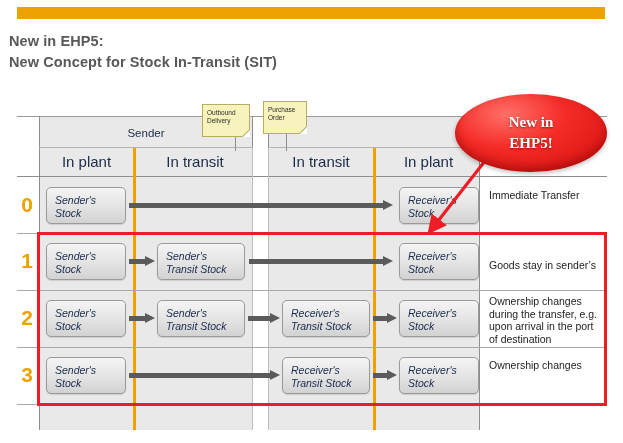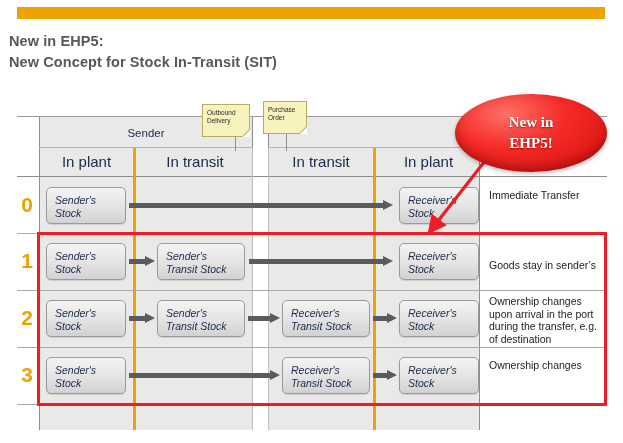--- a/index.html
+++ b/index.html
@@ -444,22 +444,22 @@
     <div class="arrow" style="left:356px; width:24px;">
       <div class="shaft"></div>
       <div class="head"></div>
     </div>
     <div class="stock-box slot-rp">
       <span>Receiver's</span>
       <span>Stock</span>
     </div>
     <div class="desc">
       <div>Ownership changes</div>
+      <div>during the transfer, e.g.</div>
       <div>upon arrival in the port</div>
-      <div>during the transfer, e.g.</div>
       <div>of destination</div>
     </div>
   </div>
 
   <div class="row" id="row-3">
     <div class="row-index">3</div>
     <div class="stock-box slot-sp">
       <span>Sender's</span>
       <span>Stock</span>
     </div>

